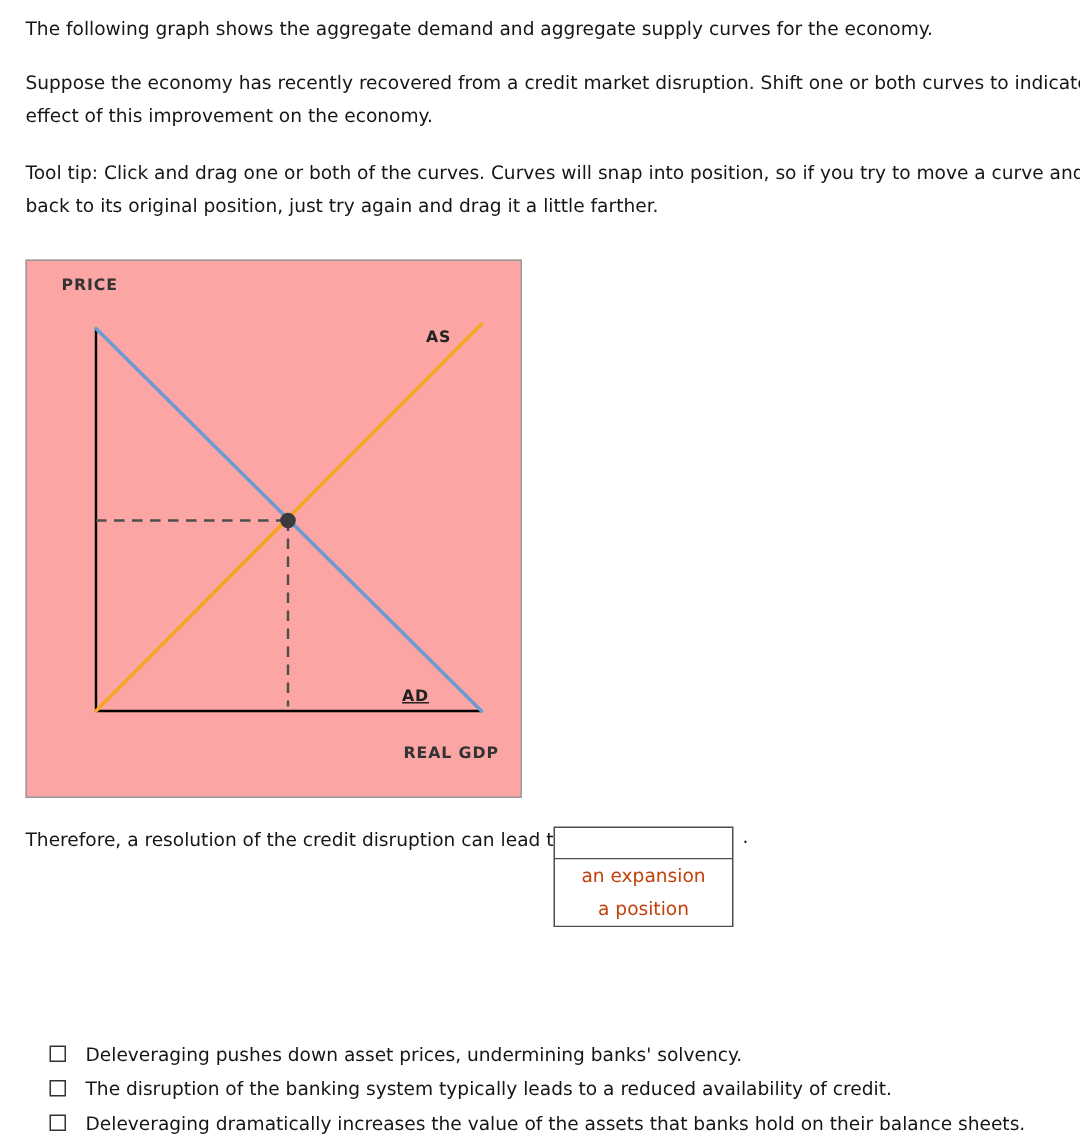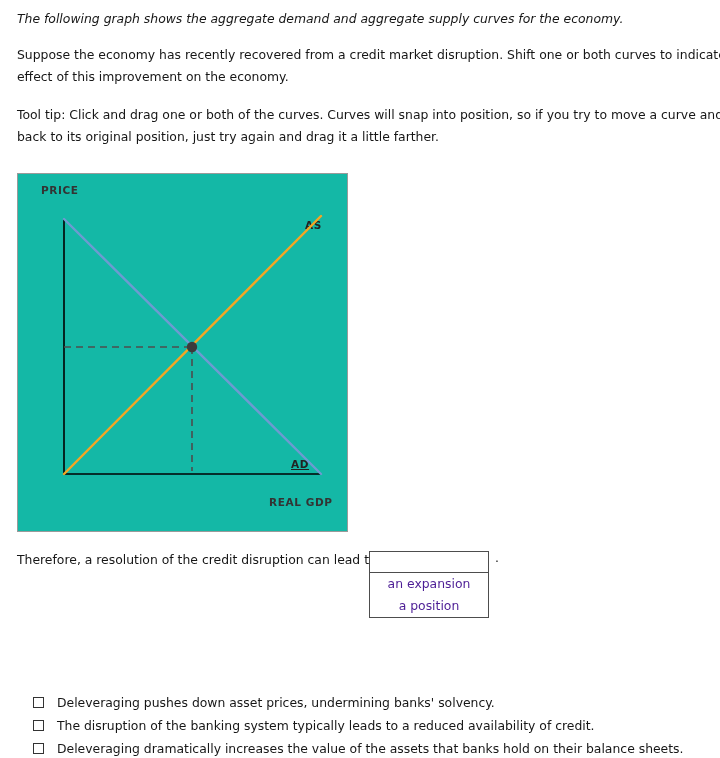--- a/index.html
+++ b/index.html
@@ -30,54 +30,54 @@
     left: 17px;
     font-size: 12.4px;
     line-height: 22px;
     color: #161616;
     white-space: nowrap;
   }
   .intro.wrap {
     white-space: normal;
     width: 760px;   
   }
-  #para1 { top: 8px; font-style: italic; }
+  #para1 { top: 8px; }
   #para2 { top: 44px; }
   #para3 { top: 104px; }
 
   
   .graph-panel {
     position: absolute;
     left: 17px;
     top: 173px;
     width: 331px;
     height: 359px;
     border: 1px solid #9a9a9a;
-    background: #14b8a6;
+    background: #fca5a5;
     box-sizing: border-box;
   }
   .axis-title {
     position: absolute;
     font-size: 10.5px;
     letter-spacing: 0.6px;
     color: #333333;
     font-weight: 600;
   }
   #price-label  { left: 23px;  top: 10px; }
   #realgdp-label{ left: 251px; top: 322px; }
 
   .curve-label {
     position: absolute;
     font-size: 10.5px;
     letter-spacing: 0.6px;
     color: #222222;
     font-weight: 600;
   }
-  #as-label { left: 266px; top: 45px; margin-left: 21px; }
-  #ad-label { left: 273px; top: 284px; text-decoration: underline; }
+  #as-label { left: 266px; top: 45px; }
+  #ad-label { left: 250px; top: 284px; text-decoration: underline; }
 
   .graph-svg {
     position: absolute;
     left: 0; top: 0;
     width: 331px;
     height: 359px;
   }
 
   
   #therefore-row {
@@ -109,21 +109,21 @@
   .dropdown-value {
     height: 20px;
     border-bottom: 1px solid #4d4d4d;
     background: #ffffff;
   }
   .dropdown-option {
     height: 22px;
     line-height: 22px;
     text-align: center;
     font-size: 12.4px;
-    color: #4c1d95;
+    color: #c2410c;
     background: #ffffff;
   }
 
   
   #question {
     position: absolute;
     left: 17px;
     top: 613px;
     width: 690px;
     font-size: 12.4px;

